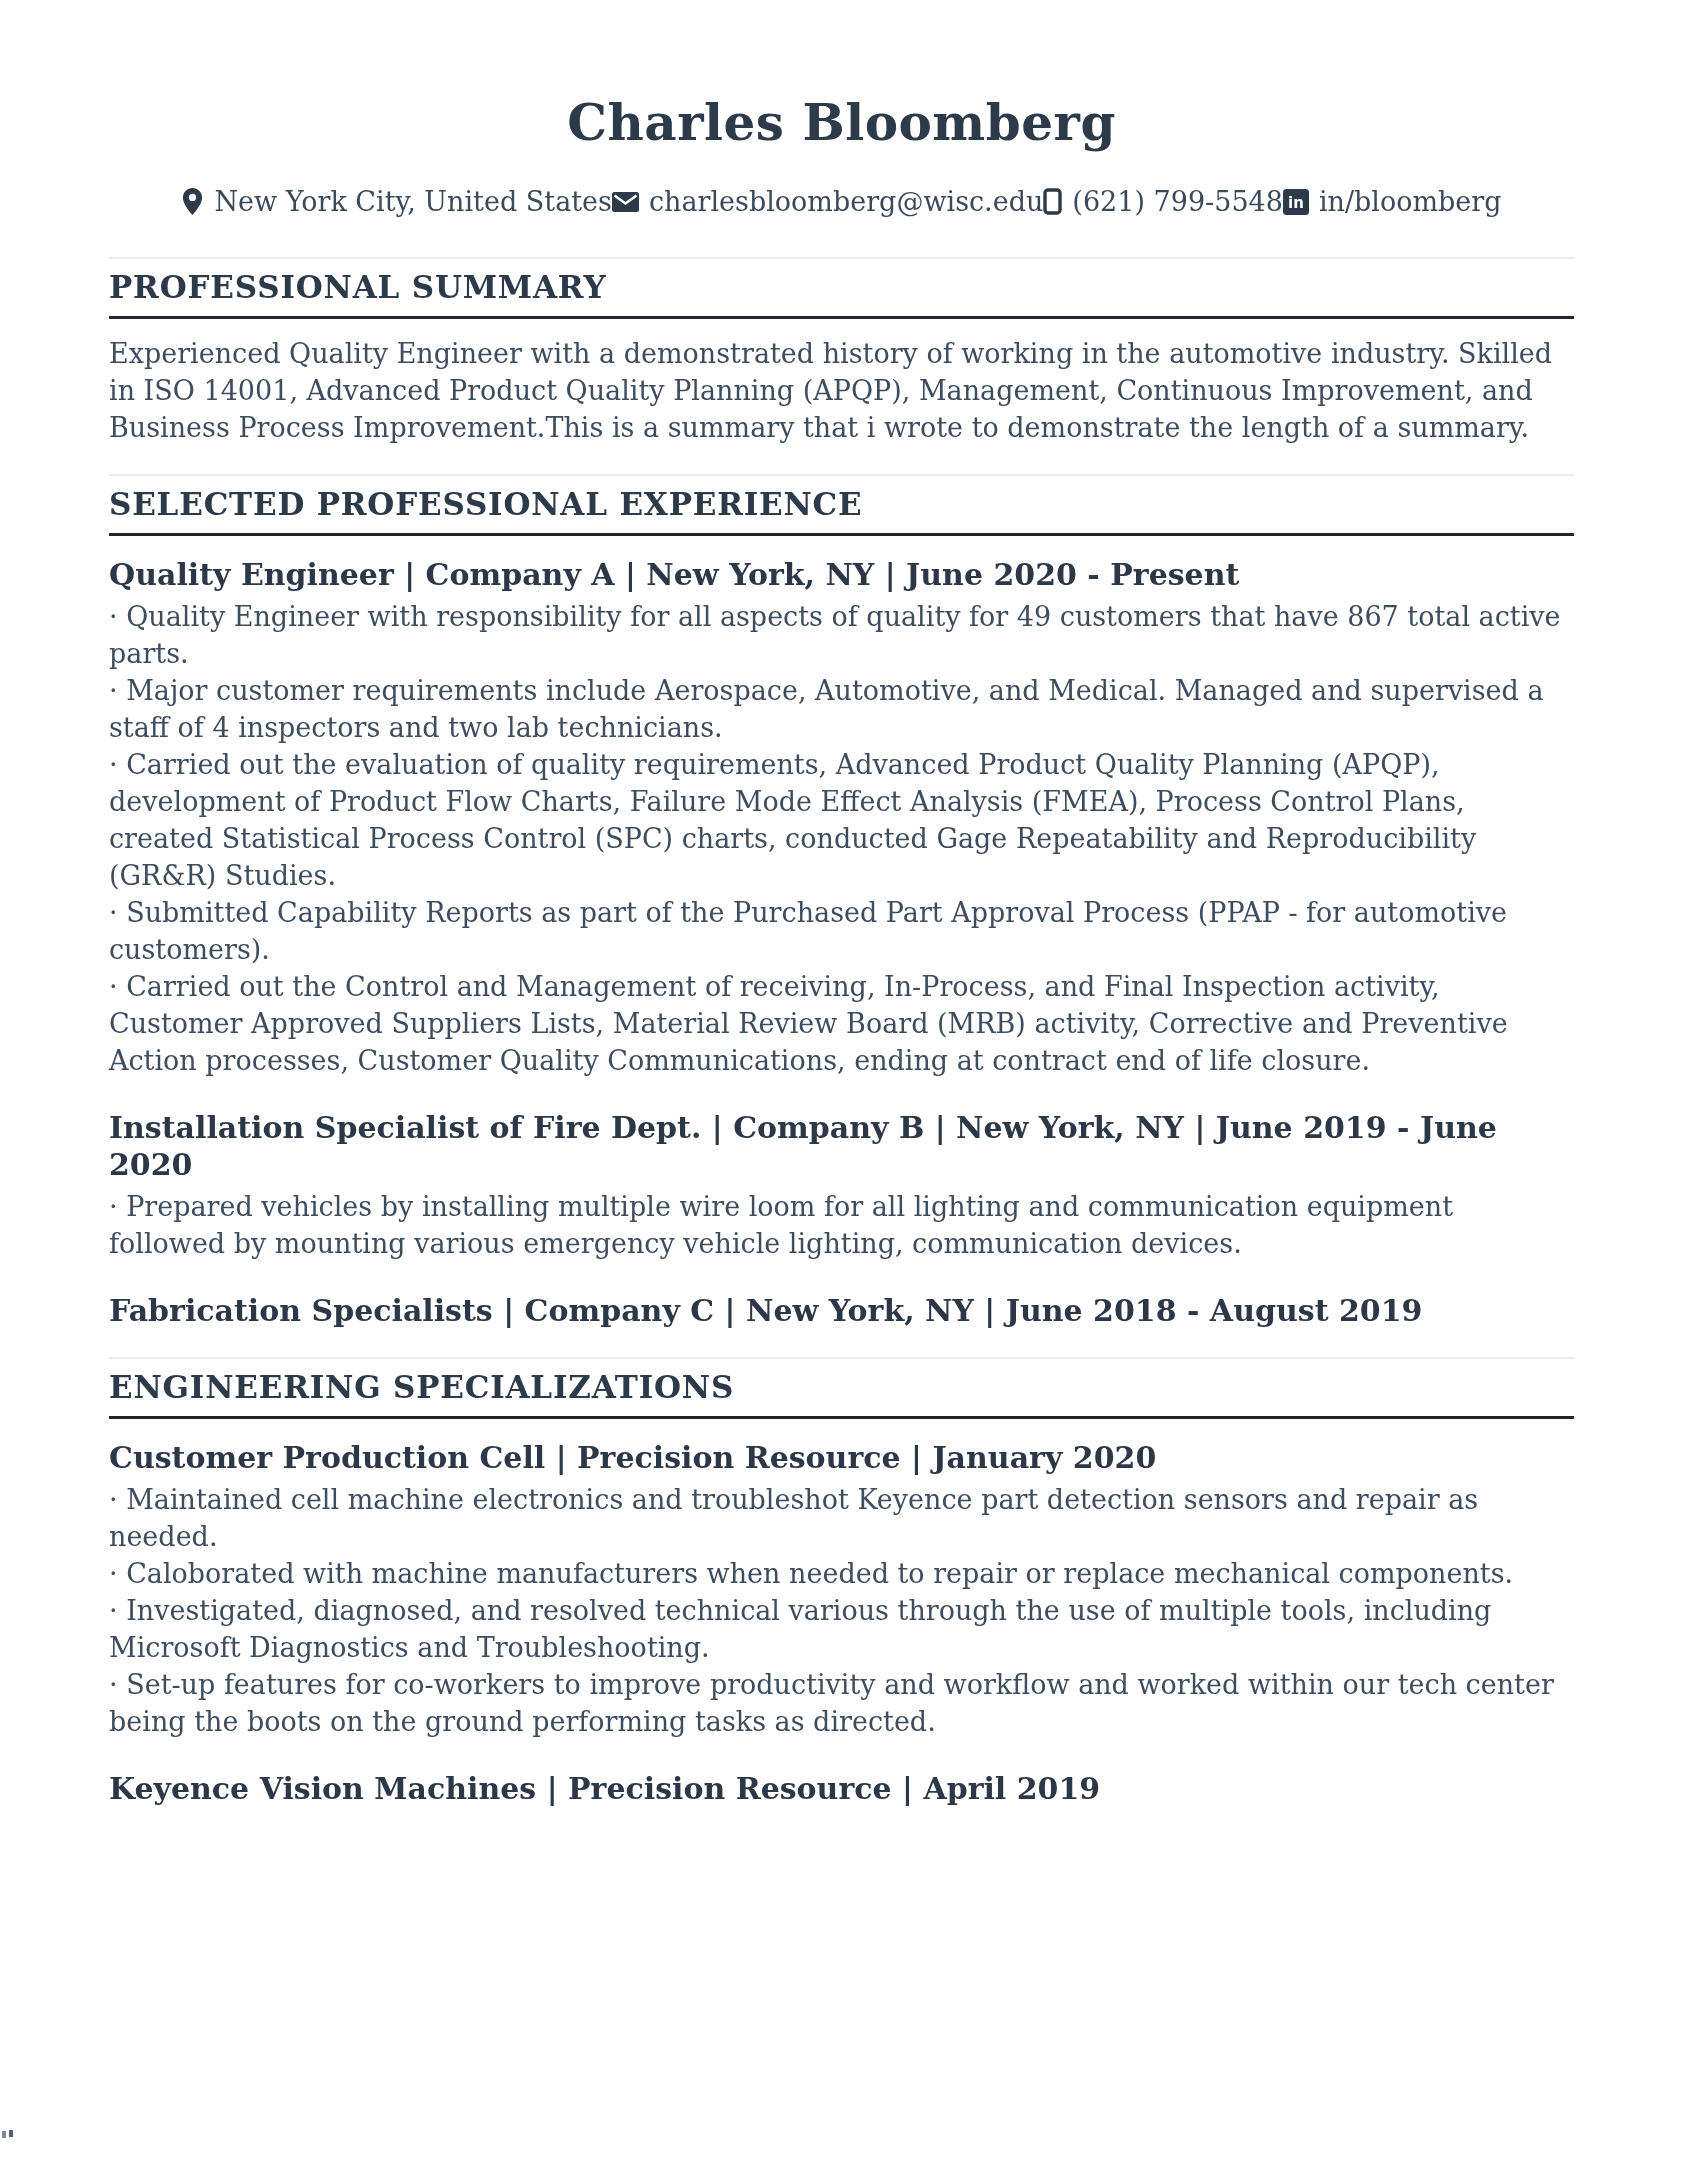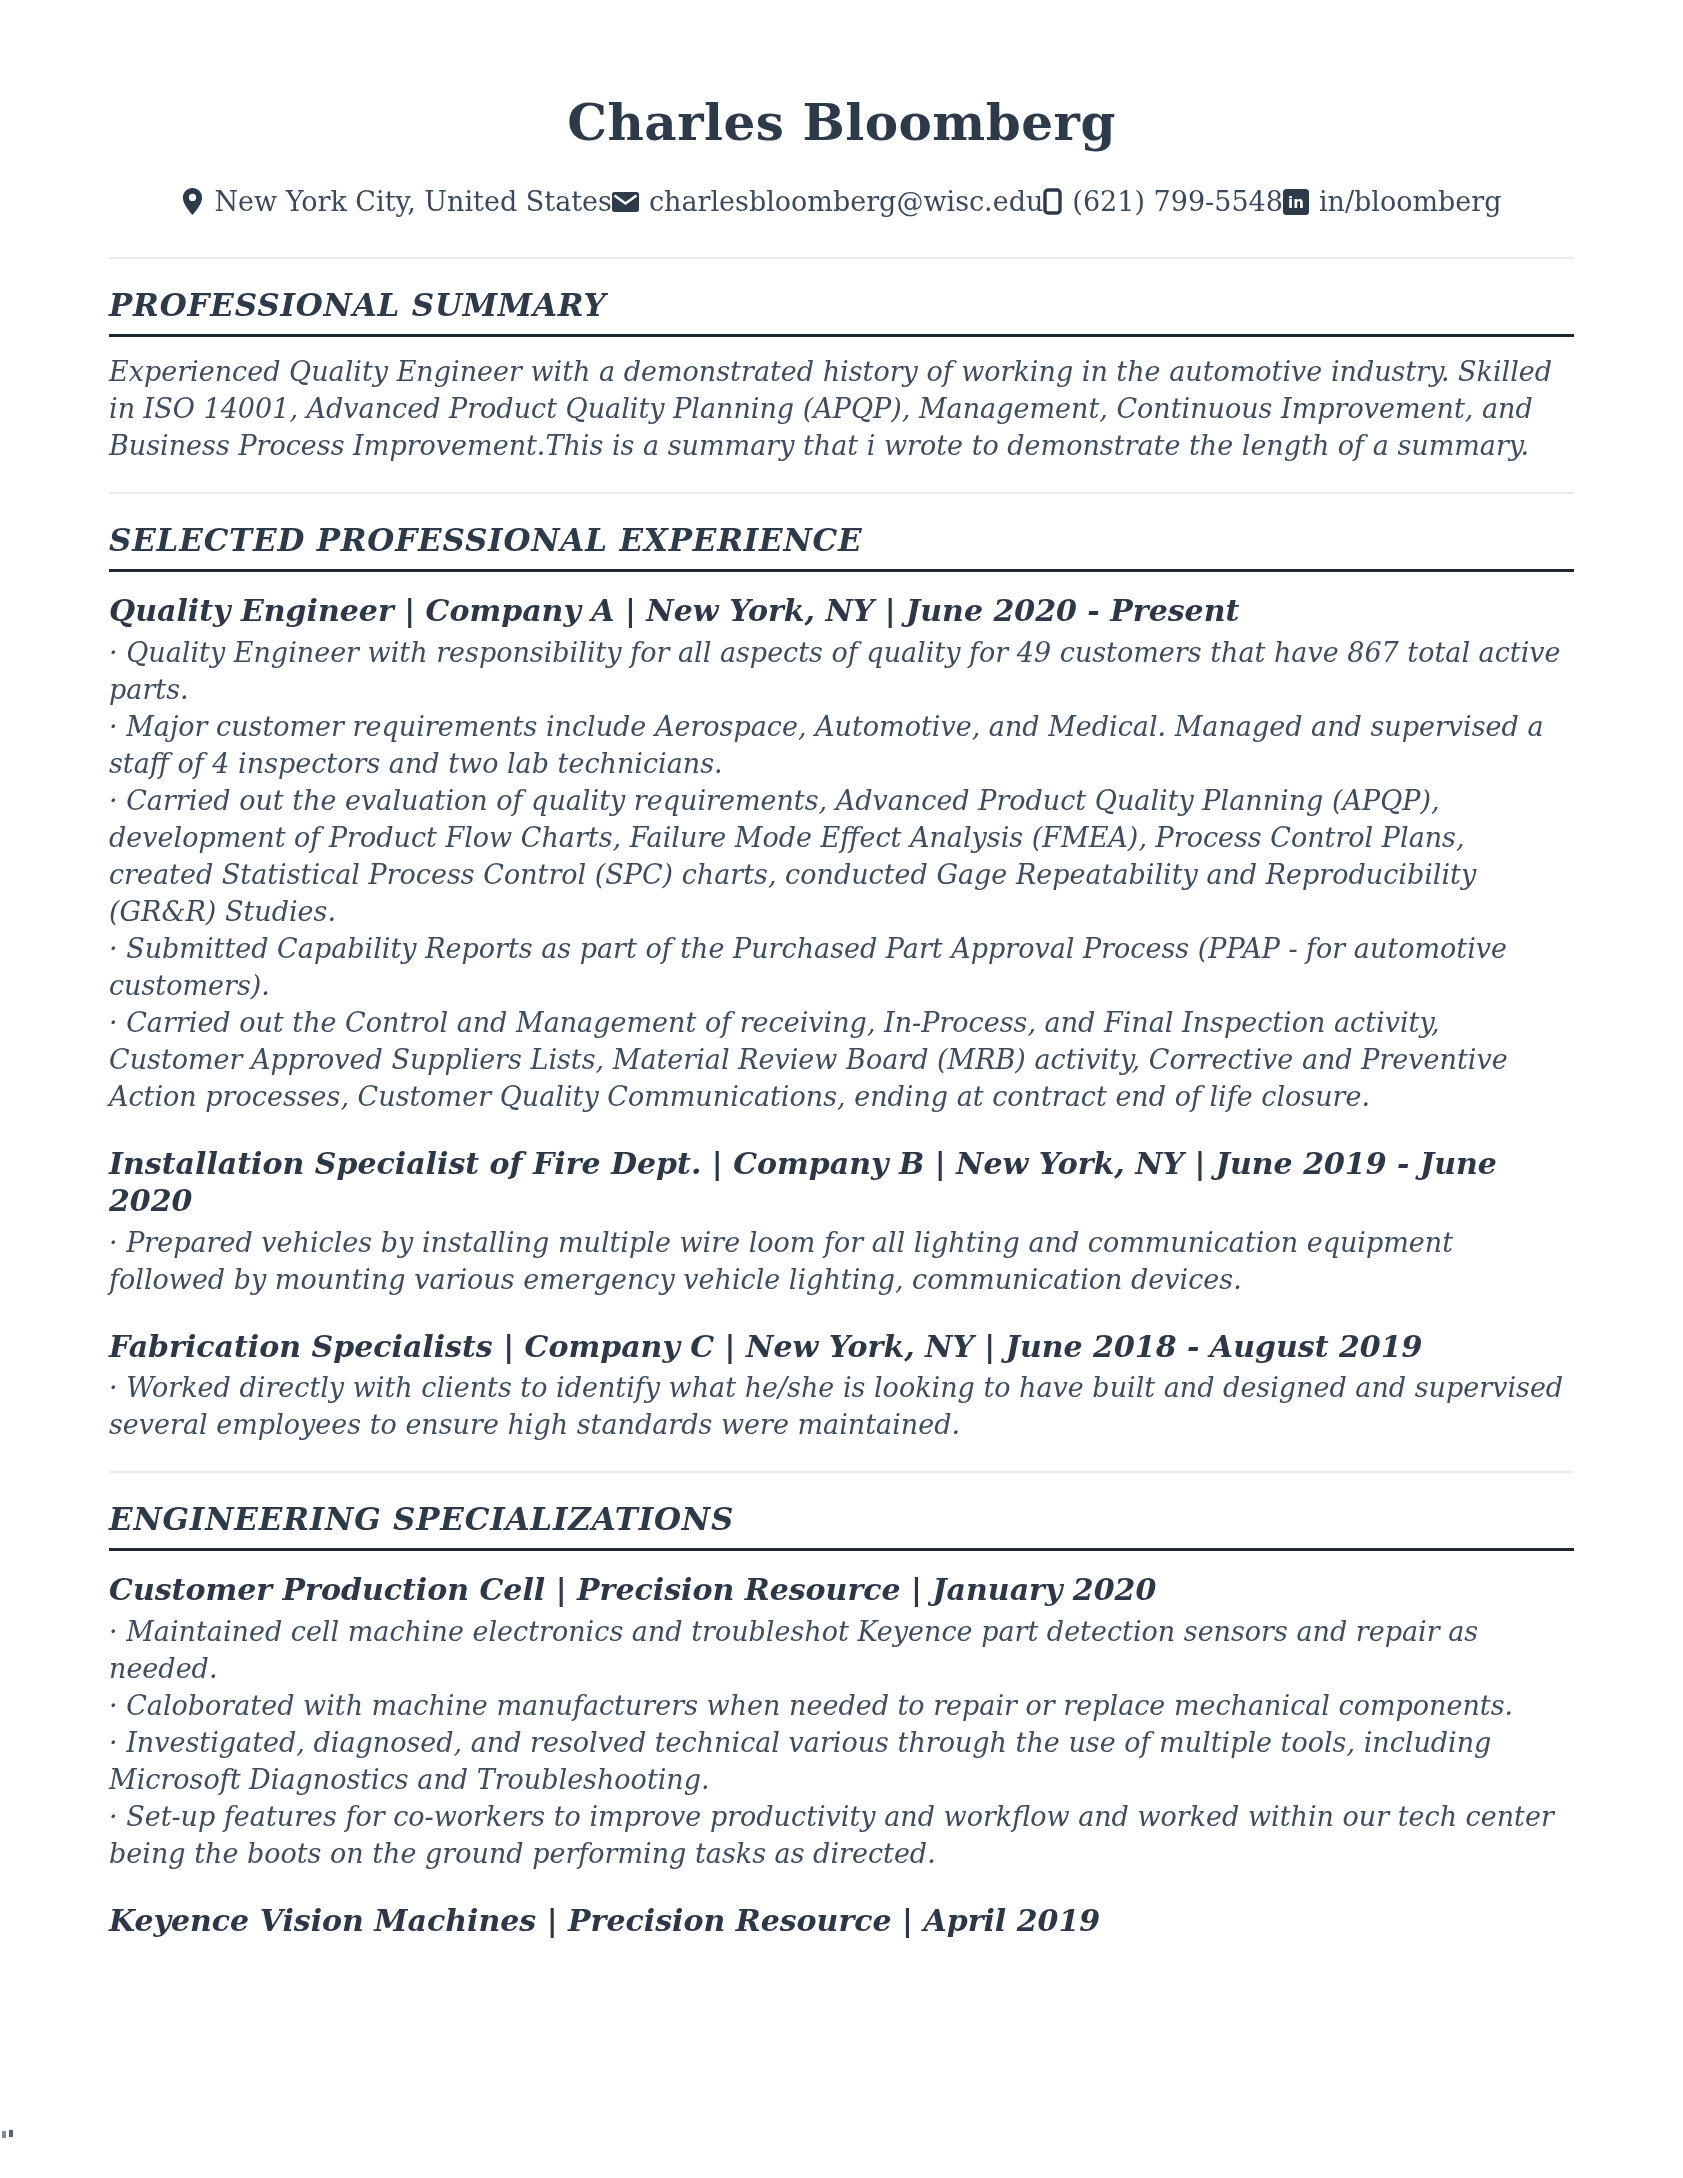--- a/index.html
+++ b/index.html
@@ -33,22 +33,21 @@
     color:#3b4a5b;
     white-space:nowrap;
   }
   .citem{display:inline-flex;align-items:center;gap:10px;}
   .citem svg{display:block;}
   .header-block{margin-bottom:40px;}
   
   .sec{
     border-top:2px solid #ececec;
     margin-top:28px;
-    padding-top:28px;
-    font-style:italic;
+    padding-top:10px;
   }
   .sec-heading{
     margin:0;
     font-size:31px;
     font-weight:700;
     color:#2d3a4a;
     letter-spacing:0.8px;
     padding-bottom:11px;
     border-bottom:3px solid #20262e;
   }
@@ -152,21 +151,20 @@
     <div>
       <h3 class="entry-title">Installation Specialist of Fire Dept. | Company B | New York, NY | June 2019 - June 2020</h3>
       <ul class="bullets">
         <li>Prepared vehicles by installing multiple wire loom for all lighting and communication equipment followed by mounting various emergency vehicle lighting, communication devices.</li>
       </ul>
     </div>
 
     <div>
       <h3 class="entry-title">Fabrication Specialists | Company C | New York, NY | June 2018 - August 2019</h3>
       <ul class="bullets">
-        <li>Worked directly with clients to identify what he/she is looking to have built and designed and supervised several employees to ensure high standards were maintained.</li>
       </ul>
     </div>
   </section>
 
   <section class="sec">
     <h2 class="sec-heading">ENGINEERING SPECIALIZATIONS</h2>
 
     <div>
       <h3 class="entry-title first">Customer Production Cell | Precision Resource | January 2020</h3>
       <ul class="bullets">

